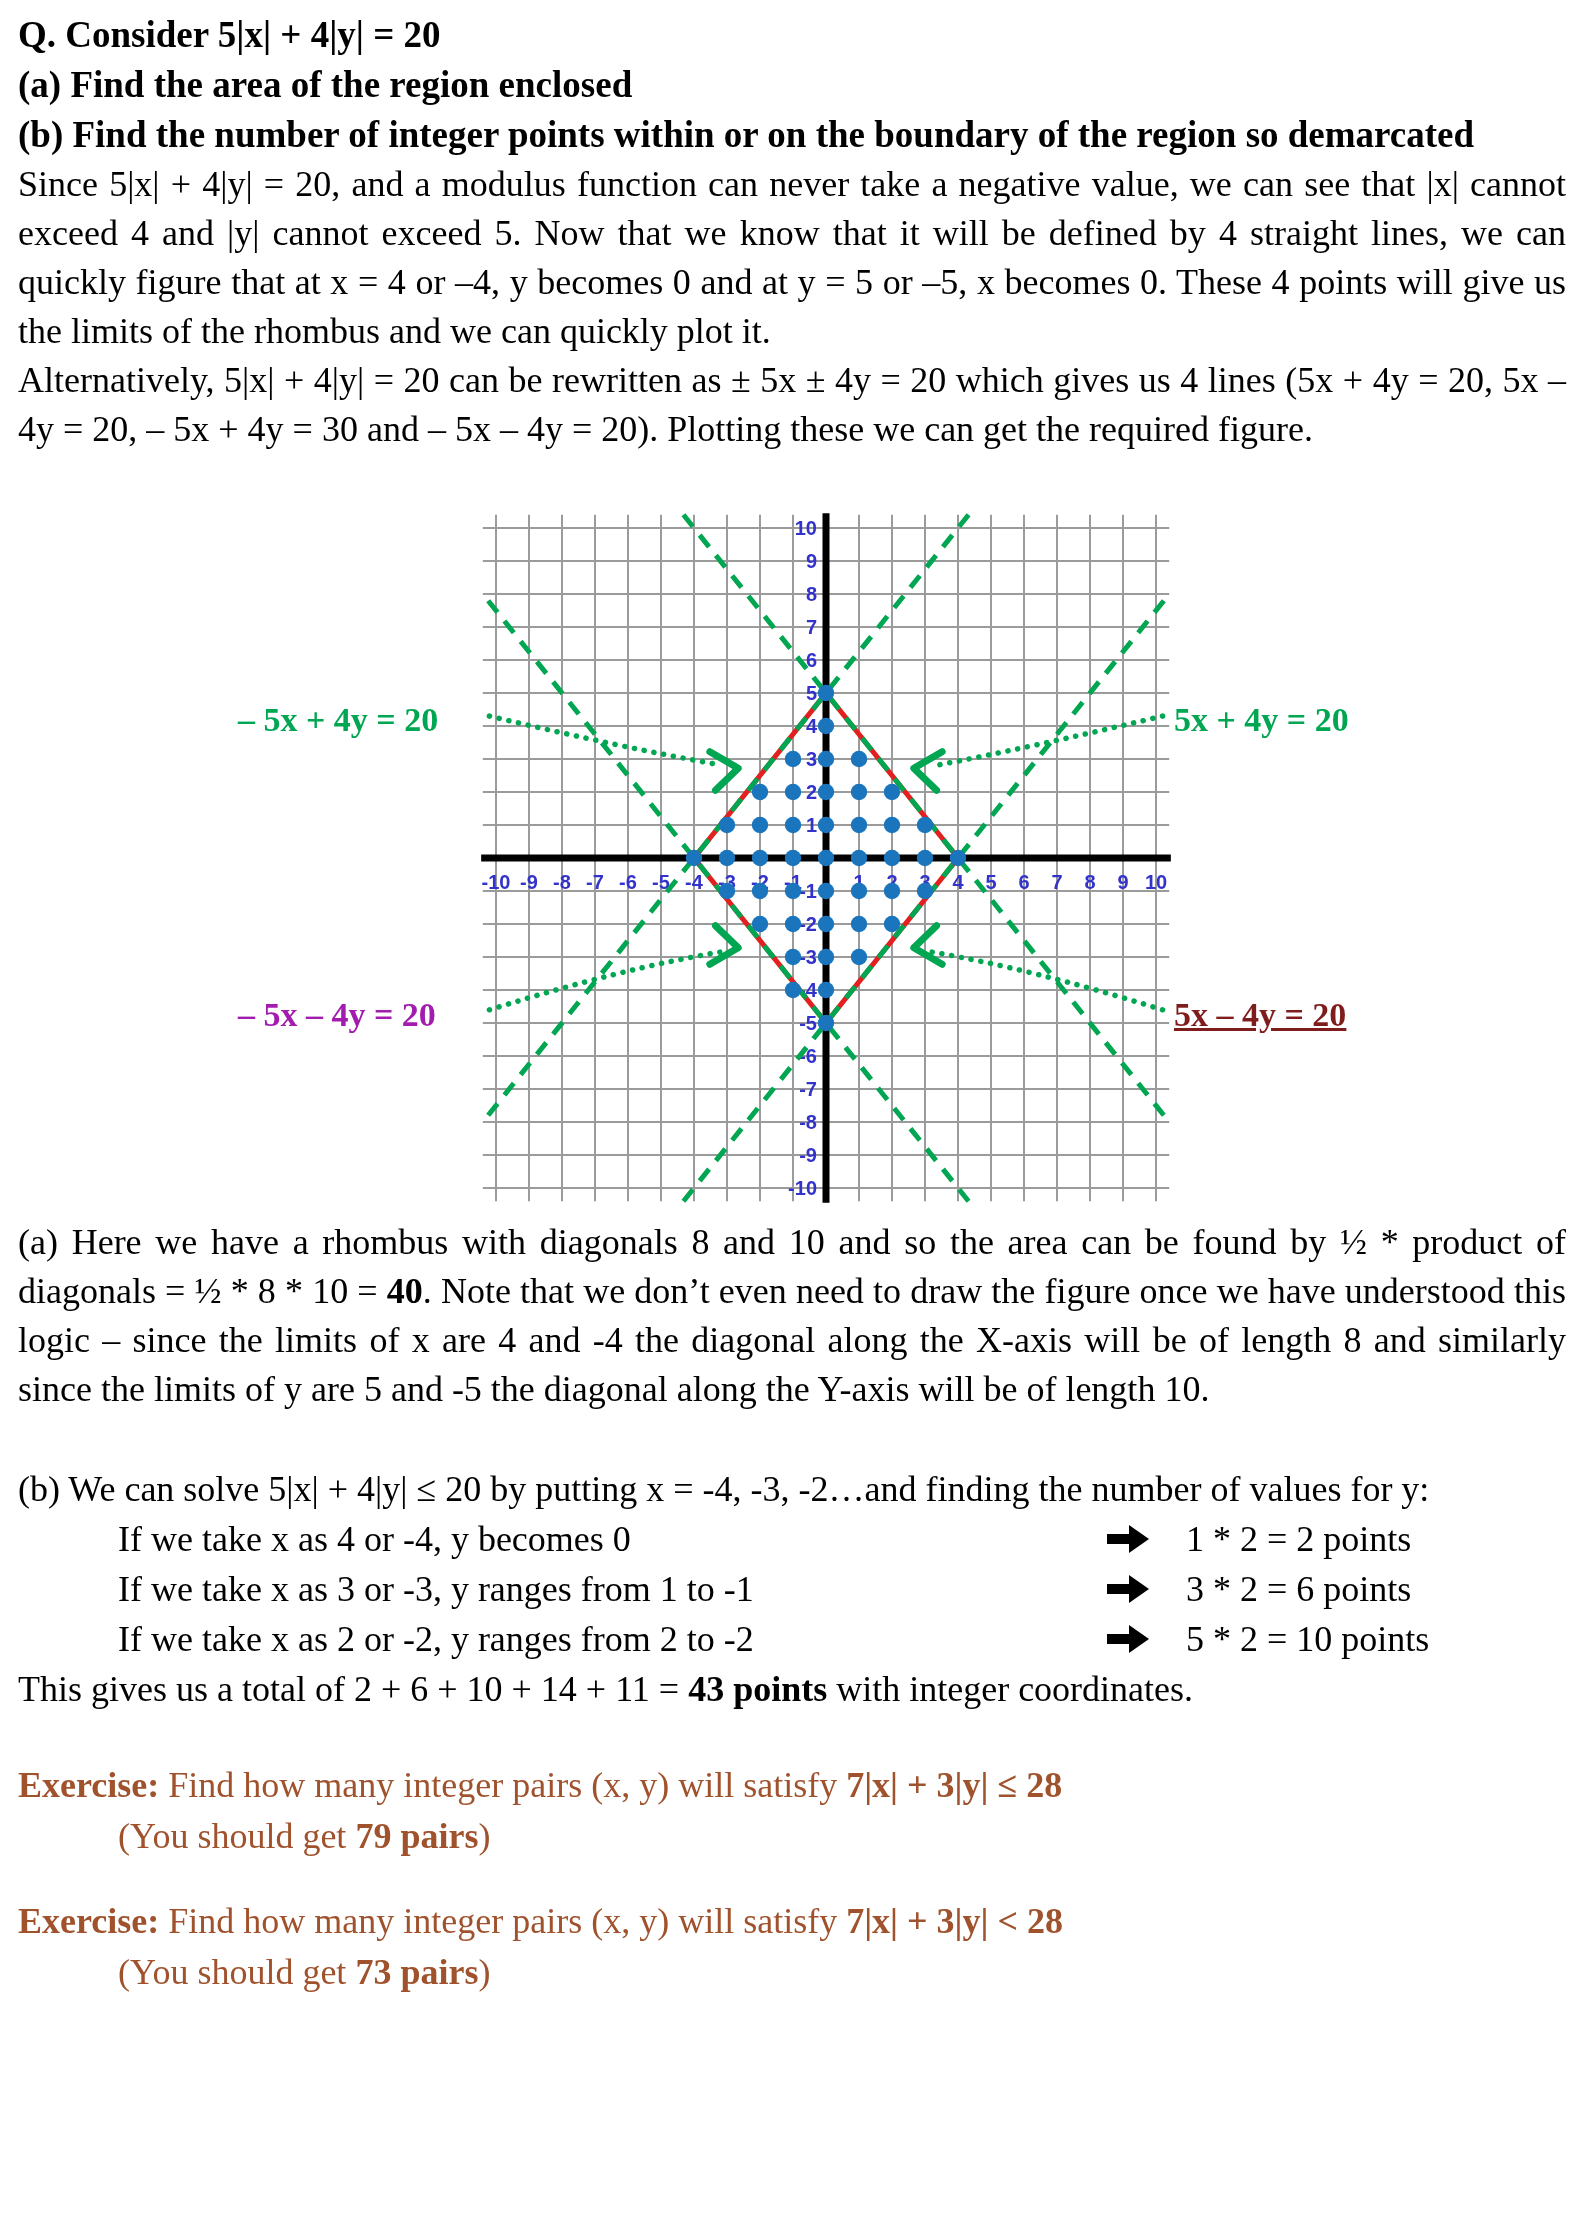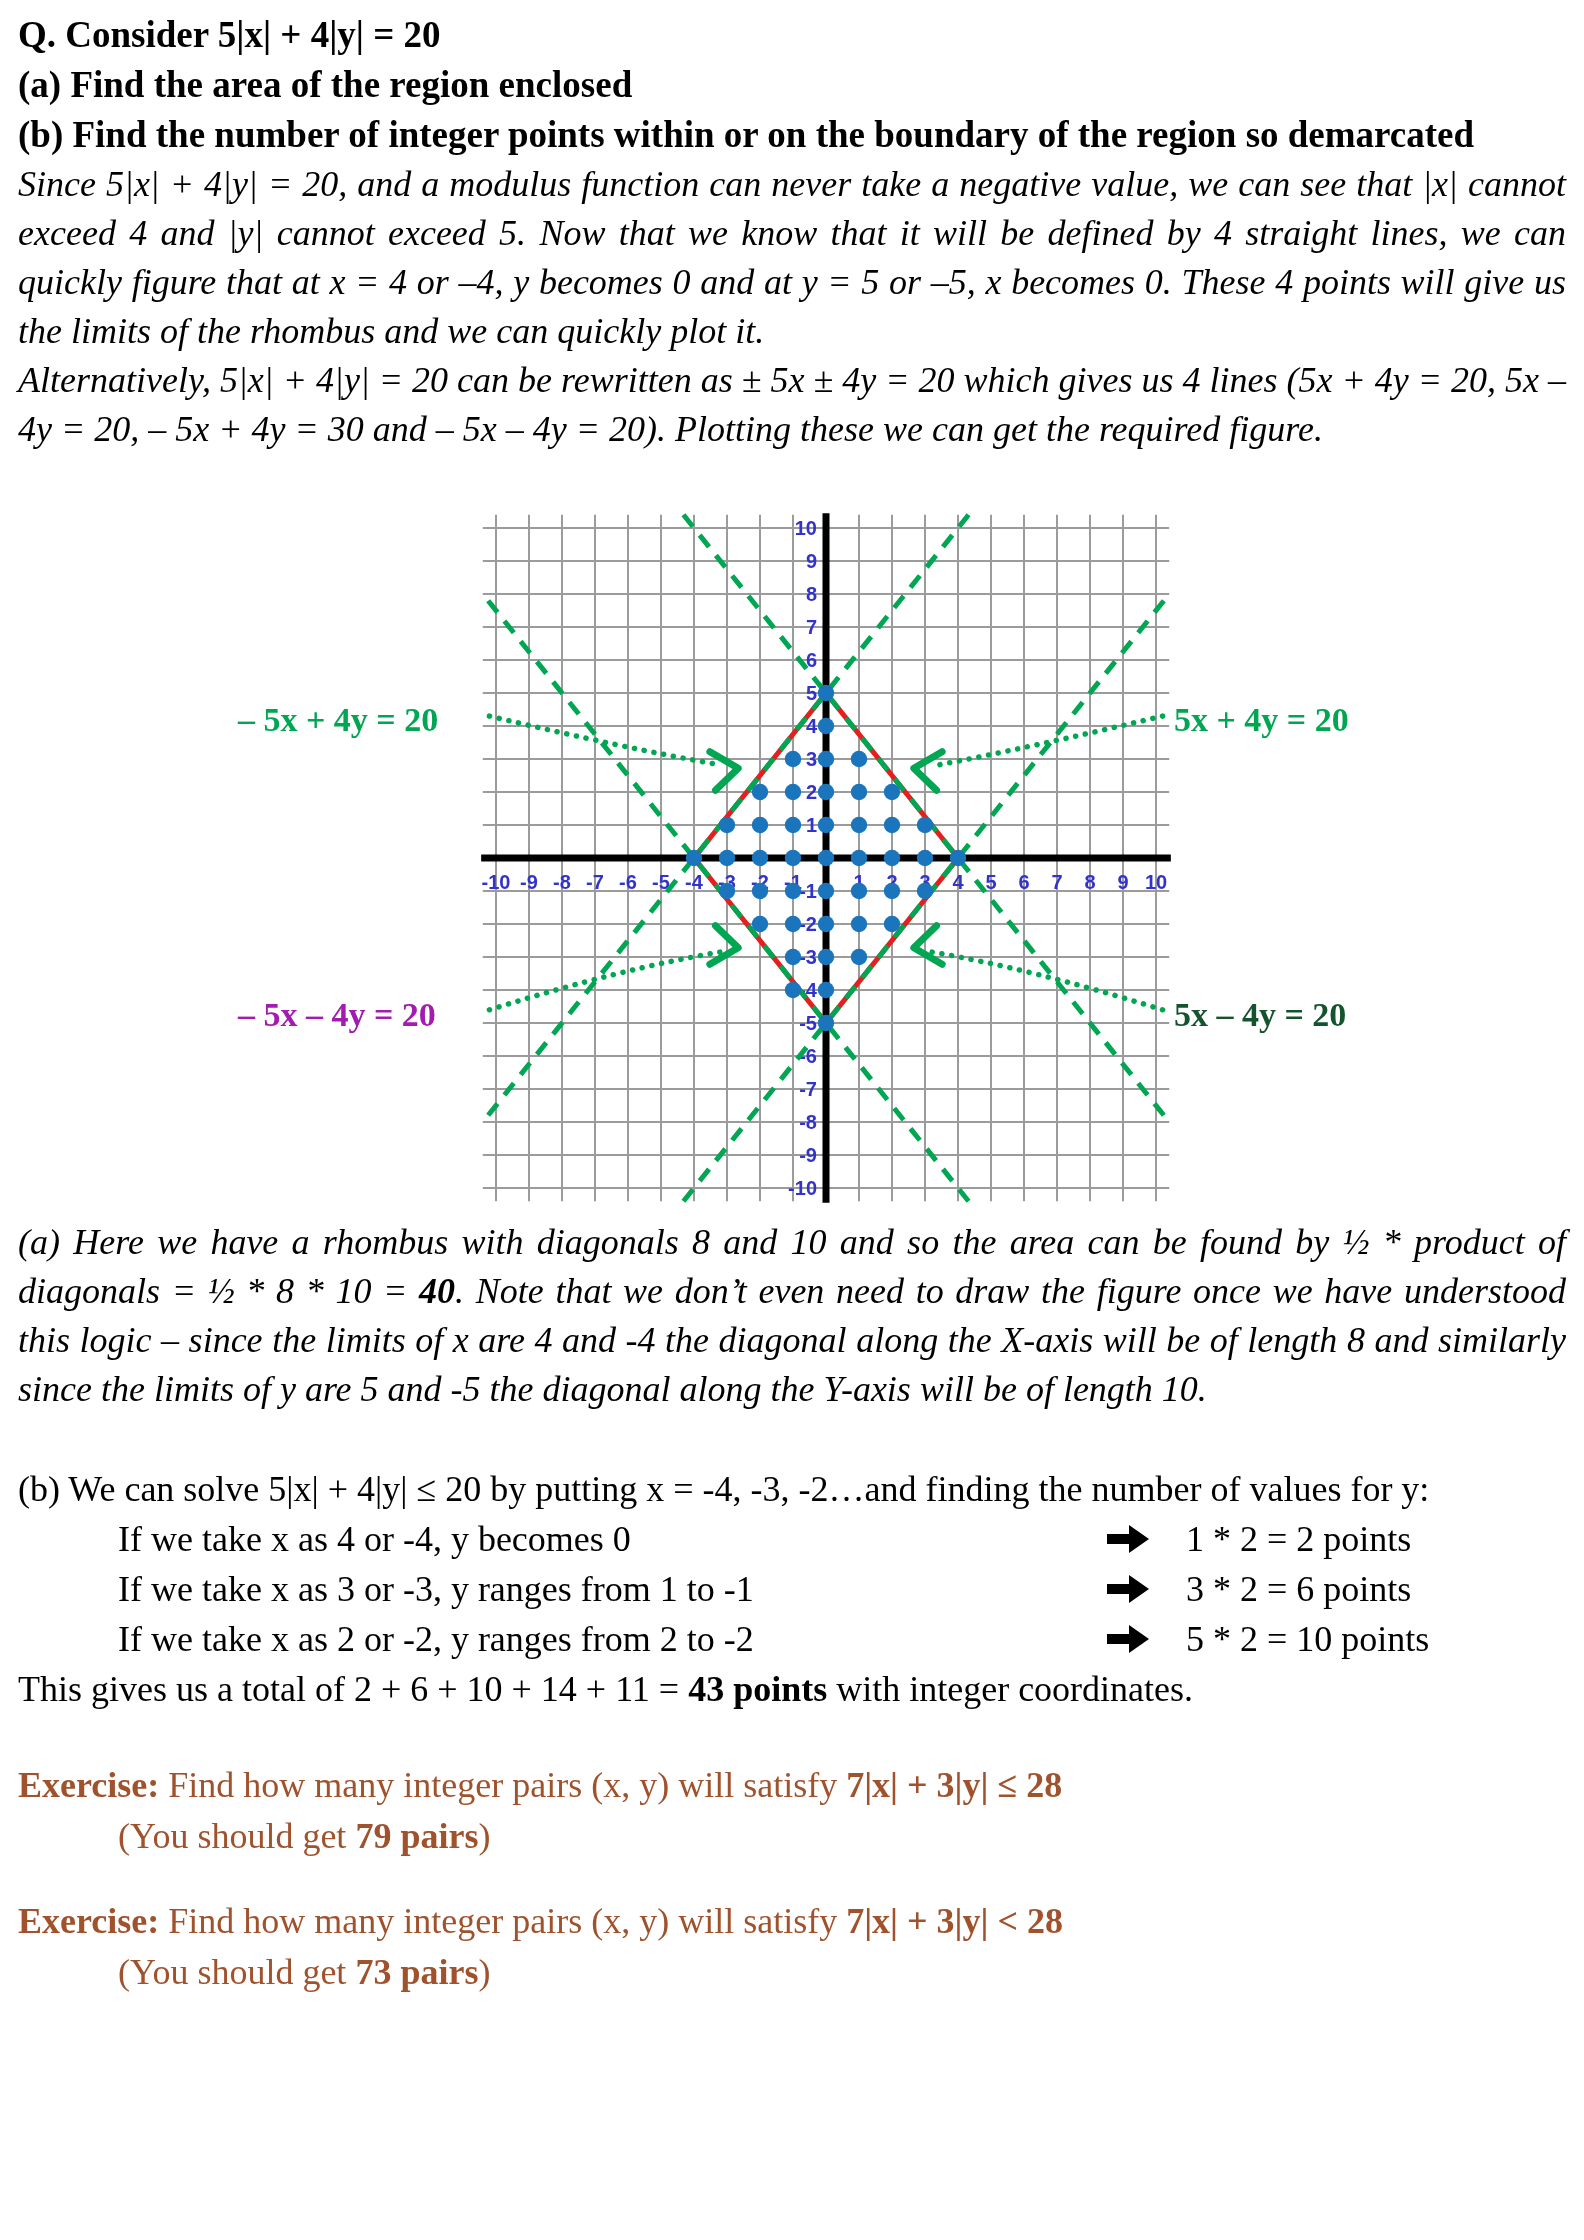--- a/index.html
+++ b/index.html
@@ -5,21 +5,21 @@
   html,body { margin:0; padding:0; background:#ffffff; }
   body {
     width:1584px; height:2240px; overflow:hidden;
     font-family:"Liberation Serif", serif;
     font-size:36px; color:#000;
   }
   .content { padding:10px 18px 0 18px; }
 
   .hdr { font-weight:bold; font-size:37px; line-height:50px; }
 
-  p.body-par { margin:0; text-align:justify; line-height:49px;font-style:italic; }
+  p.body-par { margin:0; text-align:justify; line-height:49px; }
   .mt-p1 { margin-top:62px; }
   .mt-p2 { margin-top:54px; }
 
   .figure { position:relative; height:712px; margin-top:52px; }
   .figure svg { position:absolute; left:0; top:0; }
   .fig-label {
     position:absolute; font-weight:bold; font-size:34px;
     white-space:nowrap; line-height:44px;
   }
   .lbl-tl { left:220px; top:192px; }
@@ -208,21 +208,21 @@
           <circle cx="874" cy="286" r="8.2"></circle>
           <circle cx="907" cy="385" r="8.2"></circle>
           <circle cx="907" cy="352" r="8.2"></circle>
           <circle cx="907" cy="319" r="8.2"></circle>
           <circle cx="940" cy="352" r="8.2"></circle>
         </g>
       </svg>
     <div class="fig-label lbl-tl" style="color: rgb(0, 166, 81);">– 5x + 4y = 20</div>
     <div class="fig-label lbl-tr" style="color: rgb(0, 166, 81);">5x + 4y = 20</div>
     <div class="fig-label lbl-bl" style="color: #a21caf;">– 5x – 4y = 20</div>
-    <div class="fig-label lbl-br" style="color: #14532d;">5x – 4y = 20</div>
+    <div class="fig-label lbl-br" style="color: #7f1d1d; text-decoration: underline;">5x – 4y = 20</div>
   </div>
 
   <p class="body-par par-a"><span>(a) Here we have a rhombus with diagonals 8 and 10 and so the area can be found by ½ * product of diagonals = ½ * 8 * 10 = </span><span class="bold">40</span><span>. Note that we don’t even need to draw the figure once we have understood this logic – since the limits of x are 4 and -4 the diagonal along the X-axis will be of length 8 and similarly since the limits of y are 5 and -5 the diagonal along the Y-axis will be of length 10.</span></p>
 
   <div class="b-intro">(b) We can solve 5|x| + 4|y| ≤ 20 by putting x = -4, -3, -2…and finding the number of values for y:</div>
 
   <div class="b-row">
     <span>If we take x as 4 or -4, y becomes 0</span>
     <span class="arrow-icon">
         <span class="bar"></span>

